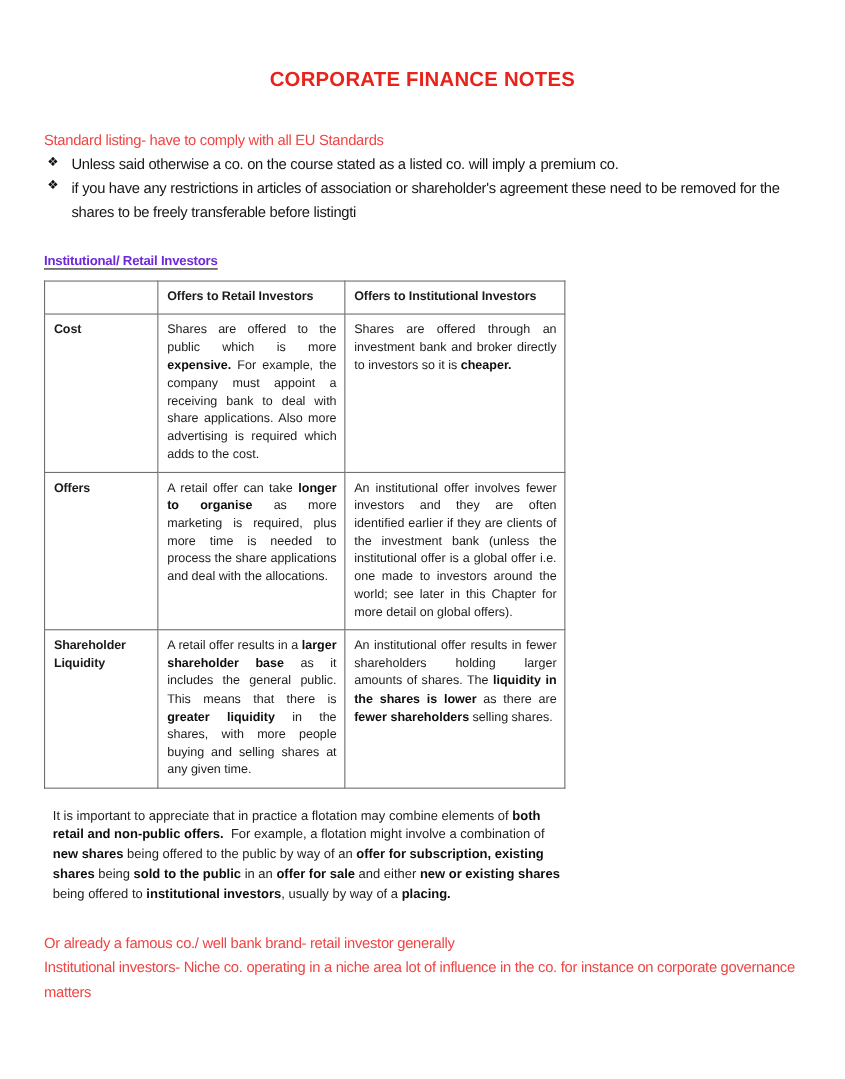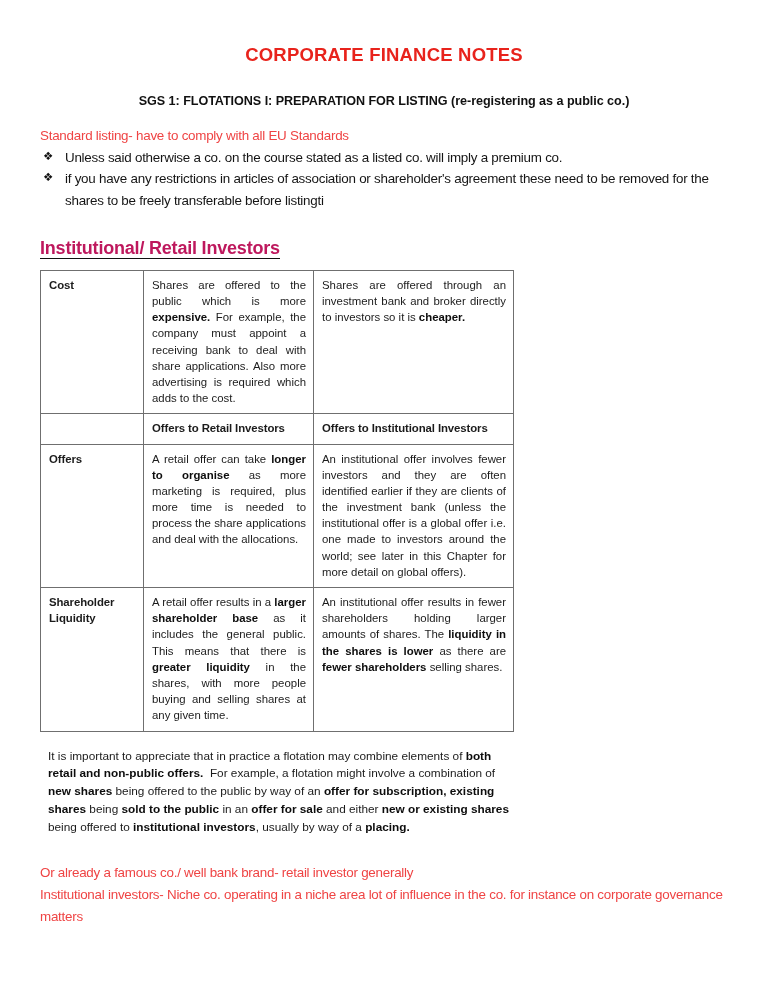--- a/index.html
+++ b/index.html
@@ -19,21 +19,21 @@
     position: relative;
     width: 768px;
     height: 981px;
     box-sizing: border-box;
     padding: 0 40px;
     overflow: hidden;
   }
 
   
   .doc-title {
-    margin: 0;
+    margin: 17px;
     padding-top: 44px;
     text-align: center;
     color: #e8231c;
     font-size: 18.5px;
     font-weight: bold;
     letter-spacing: 0.2px;
     font-family: "Liberation Sans", sans-serif;
   }
   .doc-subtitle {
     margin: 0;
@@ -84,24 +84,24 @@
     top: 0px;
     font-size: 11.5px;
     line-height: 1.62;
     color: #111;
   }
 
   
   .section-heading {
     margin: 0;
     padding-top: 26px;
-    font-size: 18px;
+    font-size: 12px;
     font-weight: bold;
     letter-spacing: -0.2px;
-    color: #be185d;
+    color: #6d28d9;
   }
   .section-heading span {
     border-bottom: 1.6px solid #111;
     padding-bottom: 0px;
   }
 
   
   table.cmp {
     margin-top: 11px;
     border-collapse: collapse;
@@ -165,21 +165,20 @@
     padding-top: 25px;
   }
 </style>
 </head>
 <body>
 
 <div class="page">
 
   <h1 class="doc-title">CORPORATE FINANCE NOTES</h1>
 
-  <h2 class="doc-subtitle">SGS 1: FLOTATIONS I: PREPARATION FOR LISTING (re-registering as a public co.)</h2>
 
 
   <div class="tight-block">
     <div class="line">Standard listing- have to comply with all EU Standards</div>
   </div>
 
   <ul class="bullets">
     <li>
       <span class="bullet-glyph">❖</span>
       <span>Unless said otherwise a co. on the course stated as a listed co. will imply a premium co.</span>
@@ -195,29 +194,29 @@
   </h3>
 
   <table class="cmp">
     <colgroup>
       <col class="c-label">
         <col class="c-mid">
         <col class="c-right">
     </colgroup>
     <tbody>
       <tr>
+        <td class="corner-blank"></td>
+        <td class="head-cell">Offers to Retail Investors</td>
+        <td class="head-cell">Offers to Institutional Investors</td>
+      </tr>
+
+      <tr>
         <td class="row-label">Cost</td>
         <td class="cell-body">Shares are offered to the public which is more <b>expensive.</b> For example, the company must appoint a receiving bank to deal with share applications. Also more advertising is required which adds to the cost.</td>
         <td class="cell-body">Shares are offered through an investment bank and broker directly to investors so it is <b>cheaper.</b></td>
-      </tr>
-
-      <tr>
-        <td class="corner-blank"></td>
-        <td class="head-cell">Offers to Retail Investors</td>
-        <td class="head-cell">Offers to Institutional Investors</td>
       </tr>
 
       <tr>
         <td class="row-label">Offers</td>
         <td class="cell-body">A retail offer can take <b>longer to organise</b> as more marketing is required, plus more time is needed to process the share applications and deal with the allocations.</td>
         <td class="cell-body">An institutional offer involves fewer investors and they are often identified earlier if they are clients of the investment bank (unless the institutional offer is a global offer i.e. one made to investors around the world; see later in this Chapter for more detail on global offers).</td>
       </tr>
 
       <tr>
         <td class="row-label">Shareholder Liquidity</td>

